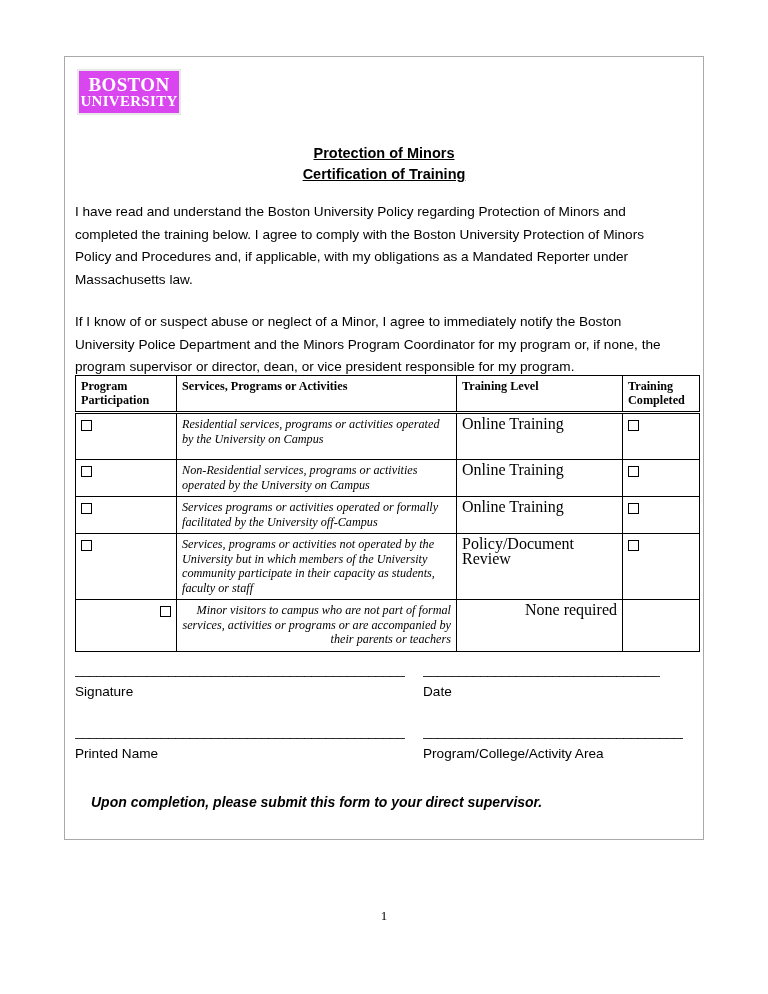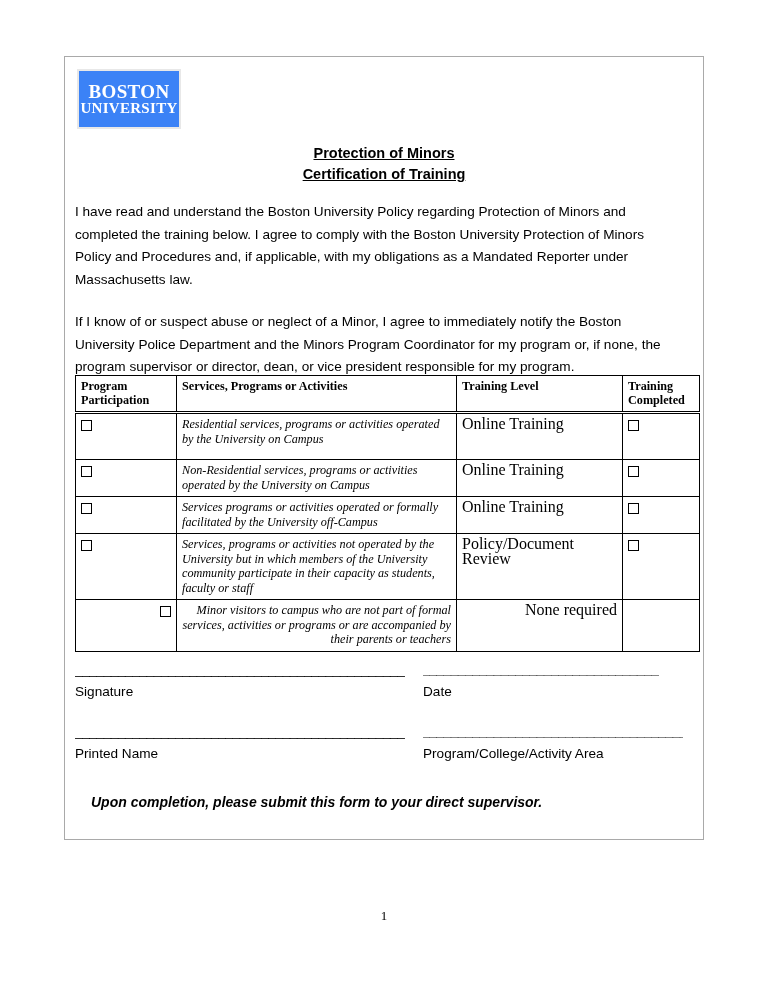--- a/index.html
+++ b/index.html
@@ -34,22 +34,22 @@
     right: 8px;
     bottom: 8px;
   }
 
   
   .logo-box {
     position: absolute;
     left: 4px;
     top: 4px;
     width: 104px;
-    height: 60px;
-    background: #3b82f6;
+    height: 46px;
+    background: #d946ef;
     border: 2px solid #e8e8e8;
     box-sizing: border-box;
     display: flex;
     flex-direction: column;
     align-items: center;
     justify-content: center;
     line-height: 1;
   }
   .logo-line1 {
     color: #ffffff;
@@ -180,21 +180,21 @@
     left: 0;
     top: 0;
     width: 340px;
   }
   .sig-right {
     position: absolute;
     left: 348px;
     top: 0;
     width: 260px;
   }
-  .sig-right .sig-rule { letter-spacing: -0.4px; font-style: italic; }
+  .sig-right .sig-rule { letter-spacing: -0.4px; }
 
   .closing-note {
     position: absolute;
     left: 2px;
     top: 728px;
     font-size: 14px;
     font-weight: bold;
     font-style: italic;
     line-height: 18px;
     margin-left: 16px;

